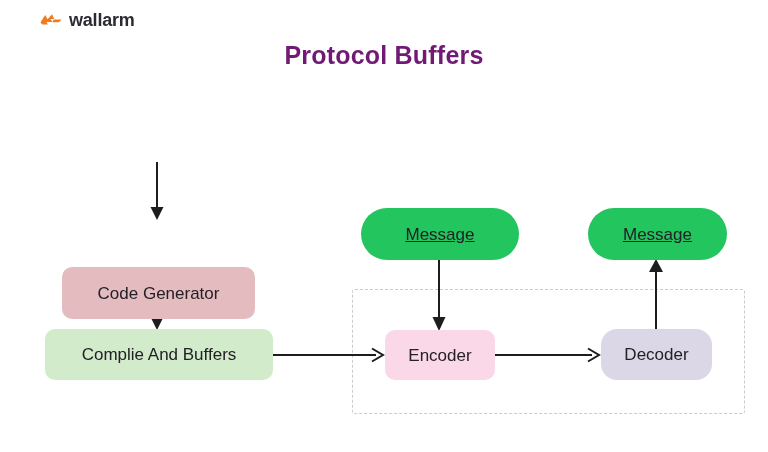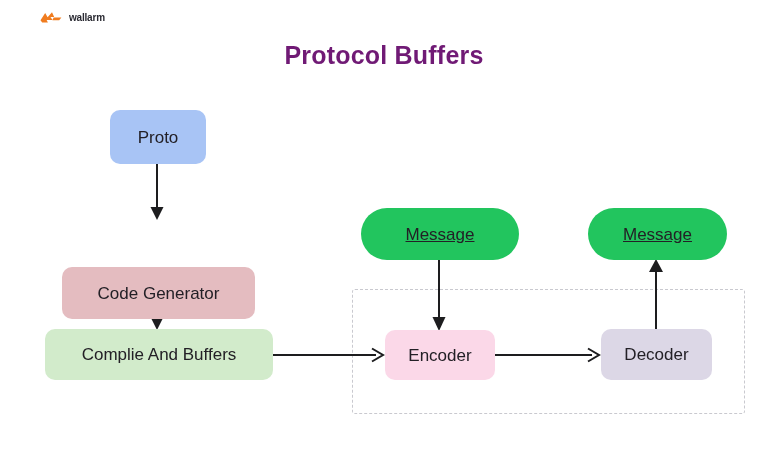--- a/index.html
+++ b/index.html
@@ -26,21 +26,21 @@
     display: flex;
     align-items: center;
     gap: 7px;
   }
   .brand-mark {
     width: 22px;
     height: 14px;
     display: block;
   }
   .brand-name {
-    font-size: 10px;
+    font-size: 18px;
     font-weight: bold;
     color: #2b2b33;
     letter-spacing: -0.2px;
     line-height: 1;
   }
 
   
   .title {
     position: absolute;
     left: 0;
@@ -64,21 +64,21 @@
     font-size: 17px;
     line-height: 1;
     white-space: nowrap;
   }
 
   .node.proto        { background: #a8c4f5; border-radius: 10px; }
   .node.codegen      { background: #e4bcc0; border-radius: 10px; margin-top: 47px; }
   .node.compile      { background: #d2ebcb; border-radius: 10px; }
   .node.message      { background: #22c55e; border-radius: 26px; text-decoration: underline; }
   .node.encoder      { background: #fbd8e8; border-radius: 10px; align-items: center; }
-  .node.decoder      { background: #dcd7e6; border-radius: 10px; }
+  .node.decoder      { background: #dcd7e6; border-radius: 16px; }
 
   
   .dashed-group {
     position: absolute;
     box-sizing: border-box;
     border: 1.6px dashed #c9c9cf;
     border-radius: 3px;
     background: transparent;
   }
 
@@ -138,23 +138,20 @@
   <svg class="connector" style="left:494px; top:344px; width:110px; height:22px;" viewBox="0 0 110 22">
     <line x1="0" y1="11" x2="98" y2="11"></line>
     <path d="M94 4.5 L105 11 L94 17.5" stroke-width="2.2"></path>
   </svg>
 
   <svg class="connector" style="left:645px; top:258px; width:24px; height:72px;" viewBox="0 0 24 72">
     <line x1="11" y1="72" x2="11" y2="11"></line>
     <path class="head" d="M11 1 L4 14 L18 14 Z"></path>
   </svg>
 
-  <div class="node proto" style="left:110px; top:110px; width:96px; height:54px;">
-    <span>Proto</span>
-  </div>
 
   <div class="node codegen" style="left:62px; top:220px; width:193px; height:52px;">
     <span>Code Generator</span>
   </div>
 
   <div class="node compile" style="left:45px; top:329px; width:228px; height:51px;">
     <span>Complie And Buffers</span>
   </div>
 
   <div class="node message" style="left:361px; top:208px; width:158px; height:52px;">

